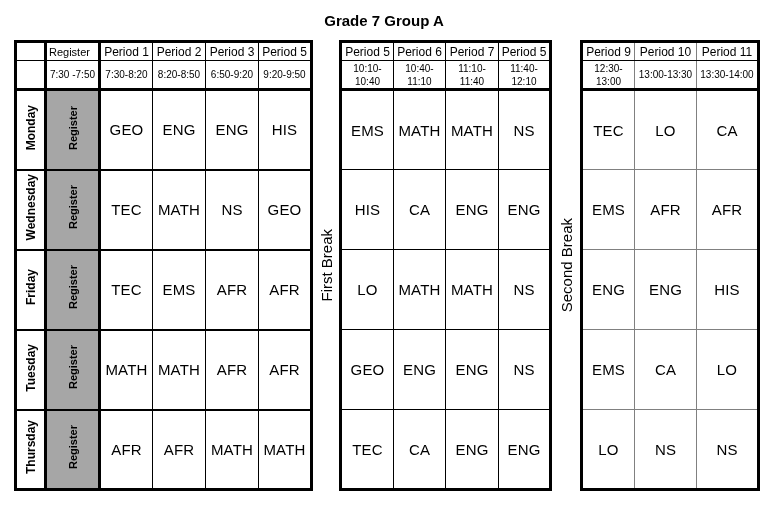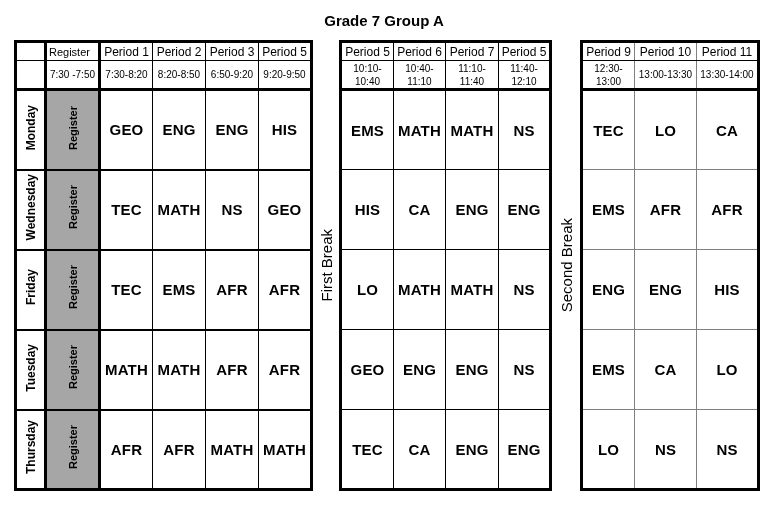--- a/index.html
+++ b/index.html
@@ -33,21 +33,21 @@
 
   
   .sec3 td { border:1px solid #808080;margin-left:20px; }
 
   .sec tr.hrow1 td { border-bottom:1px solid #000; }
   .sec tr.hrow2 td { border-bottom:3px solid #000; }
 
   .th { font-size:12px; }
   .th-reg { font-size:11px; text-align:left; padding-left:2px; }
   .tt { font-size:10px; line-height:1.3; white-space:pre-line; }
-  .subj { font-weight:bold; font-size:15px; letter-spacing:.2px; }
+  .subj { font-weight:normal; font-size:15px; letter-spacing:.2px; }
 
   .vtext { writing-mode:vertical-rl; transform:rotate(180deg); display:inline-block; }
   .day-name { font-weight:bold; font-size:12px; }
   .reg-name { font-weight:bold; font-size:11px; }
   .reg-cell { background:var(--register-bg,#a6a6a6); }
 
   .gap {
     flex:0 0 auto; display:flex; align-items:center; justify-content:center;
     background:#fff;
   }

